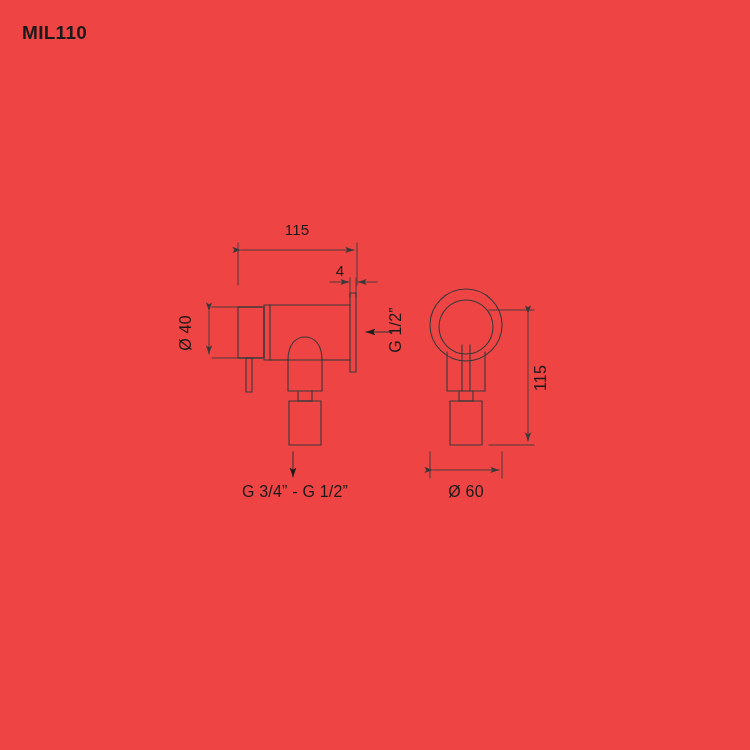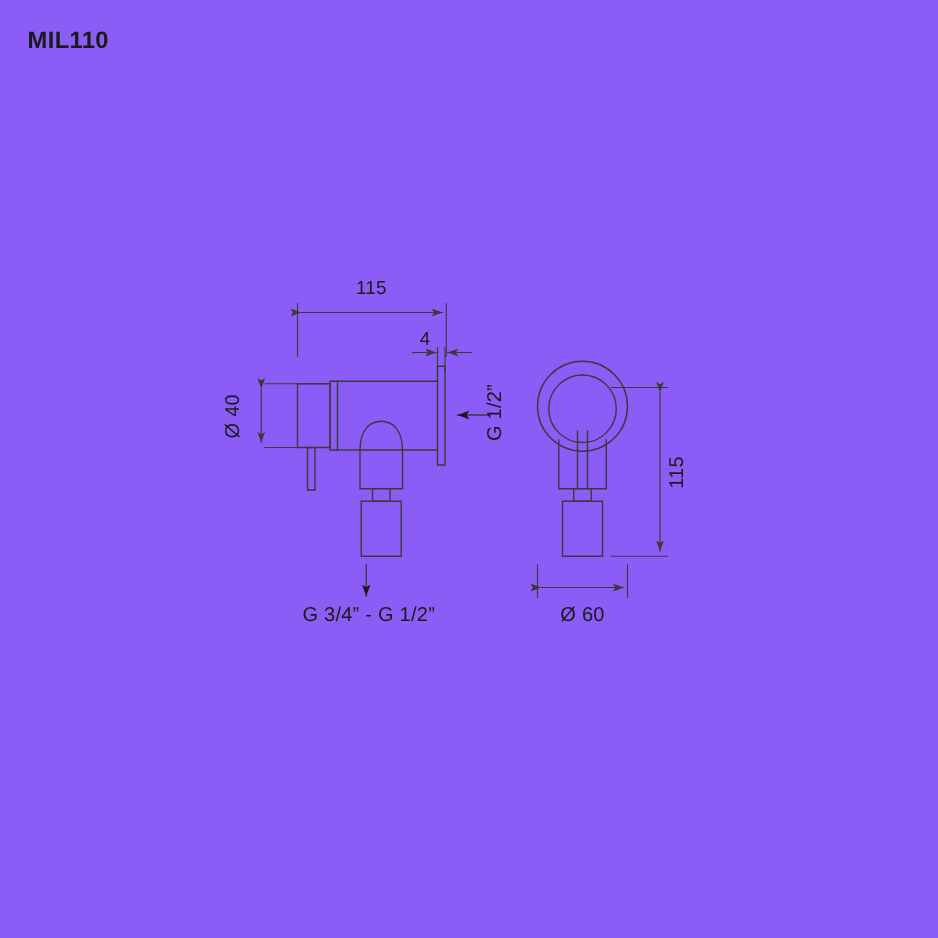--- a/index.html
+++ b/index.html
@@ -11,21 +11,21 @@
   body {
     width: 750px;
     height: 750px;
     font-family: "Liberation Sans", sans-serif;
     -webkit-font-smoothing: antialiased;
   }
   #sheet {
     position: relative;
     width: 750px;
     height: 750px;
-    background: #8b5cf6;
+    background: #ef4444;
     overflow: hidden;
   }
   #title {
     position: absolute;
     left: 22px;
     top: 22px;
     font-family: "Liberation Sans", sans-serif;
     font-size: 19px;
     font-weight: bold;
     letter-spacing: 0.3px;

